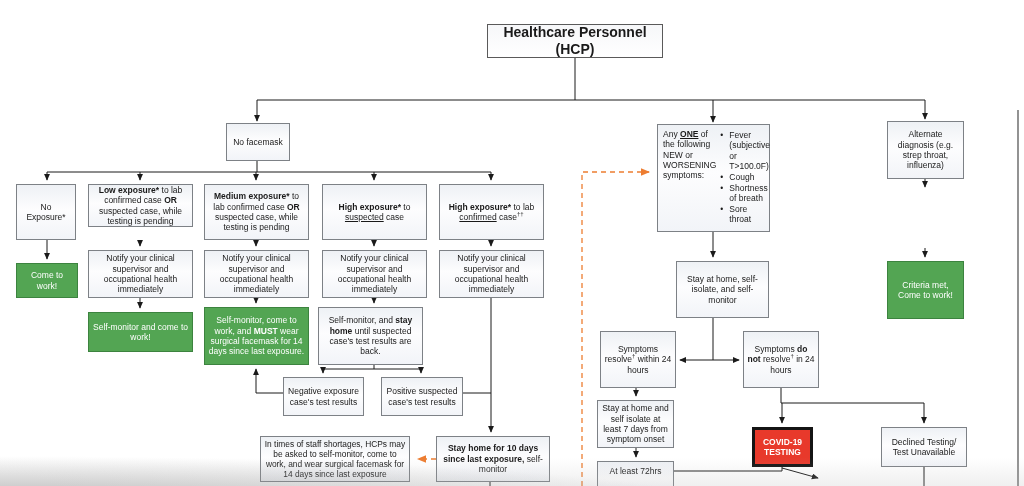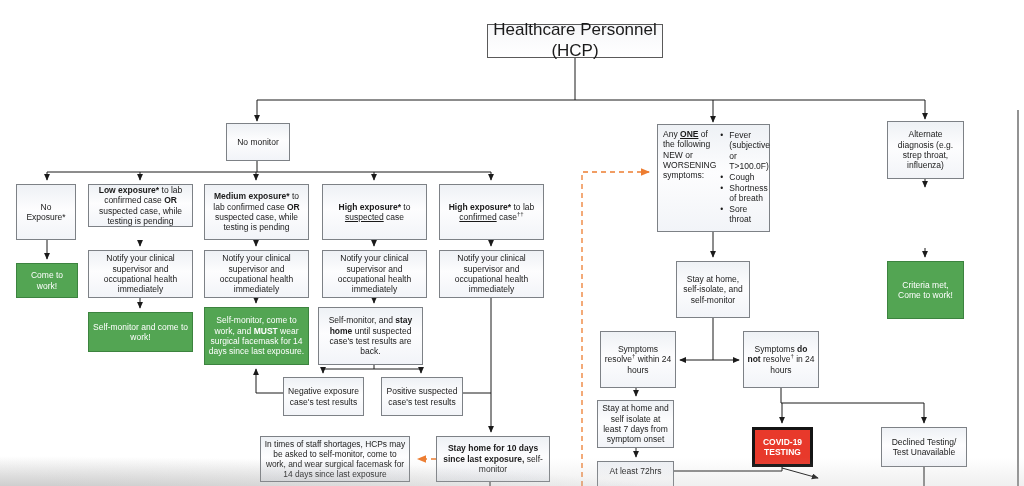--- a/index.html
+++ b/index.html
@@ -18,21 +18,21 @@
     display:flex;align-items:center;justify-content:center;text-align:center;
     font-size:8.5px;line-height:1.22;padding:2px 3px;
   }
   .node .b{font-weight:bold;}
   .node .u{text-decoration:underline;}
   .node sup{font-size:6px;vertical-align:super;line-height:0;}
   .green{background:var(--green,#53a553);border-color:#3c833f;color:#ffffff;}
   .red{background:var(--red,#e8392b);border:3px solid #141414;color:#ffffff;font-weight:bold;}
   .title-node{
     border:1.2px solid #5a5a5a;background:linear-gradient(180deg,#f6f7f9,#ffffff);
-    font-weight:normal;font-size:17px;
+    font-weight:bold;font-size:14px;
   }
   .top-align{align-items:flex-start;}
   .sym-box{flex-direction:row;align-items:flex-start;text-align:left;justify-content:flex-start;padding:4px 4px 2px 5px;}
   .sym-box ul{margin:1px 0 4px 0;padding:0 0 0 4px;list-style:none;}
   .sym-box li{padding-left:9px;position:relative;margin-bottom:0.5px;}
   .sym-box li::before{content:"\2022";position:absolute;left:0;top:0;}
   .shade{
     position:absolute;left:0;bottom:0;width:1024px;height:52px;z-index:5;pointer-events:none;
     background:
       radial-gradient(120% 160% at 0% 135%, rgba(120,120,120,0.45) 0%, rgba(255,255,255,0) 58%),
@@ -105,21 +105,21 @@
       <path class="lnO" d="M436,459 H418" marker-end="url(#mO)"></path>
     </g>
     <path class="edge" d="M1018,110 V486"></path>
   </svg>
 
   <div class="node title-node" style="left:487px;top:24px;width:176px;height:34px;">
     <span>Healthcare Personnel (HCP)</span>
   </div>
 
   <div class="node" style="left:226px;top:123px;width:64px;height:38px;">
-    <span>No monitor</span>
+    <span>No facemask</span>
   </div>
 
   <div class="node" style="left:16px;top:184px;width:60px;height:56px;">
     <span>No Exposure*</span>
   </div>
   <div class="node" style="left:88px;top:184px;width:105px;height:43px;">
     <span><span class="b">Low exposure*</span><span> to lab confirmed case </span><span class="b">OR</span><span> suspected case, while testing is pending</span></span>
   </div>
   <div class="node" style="left:204px;top:184px;width:105px;height:56px;">
     <span><span class="b">Medium exposure*</span><span> to lab confirmed case </span><span class="b">OR</span><span> suspected case, while testing is pending</span></span>
@@ -174,21 +174,21 @@
   <div class="node sym-box" style="left:657px;top:124px;width:113px;height:108px;">
     <span><span>Any </span><span class="b u">ONE</span><span> of the following NEW or WORSENING symptoms:</span></span>
     <ul>
       <li>Fever (subjective or T&gt;100.0F)</li>
       <li>Cough</li>
       <li>Shortness of breath</li>
       <li>Sore throat</li>
     </ul>
   </div>
 
-  <div class="node" style="left:676px;top:261px;width:74px;height:57px;">
+  <div class="node" style="left:676px;top:261px;width:93px;height:57px;">
     <span>Stay at home, self-isolate, and self-monitor</span>
   </div>
 
   <div class="node" style="left:600px;top:331px;width:76px;height:57px;">
     <span><span>Symptoms resolve</span><sup>†</sup><span> within 24 hours</span></span>
   </div>
   <div class="node" style="left:743px;top:331px;width:76px;height:57px;">
     <span><span>Symptoms </span><span class="b">do not</span><span> resolve</span><sup>†</sup><span> in 24 hours</span></span>
   </div>
 

